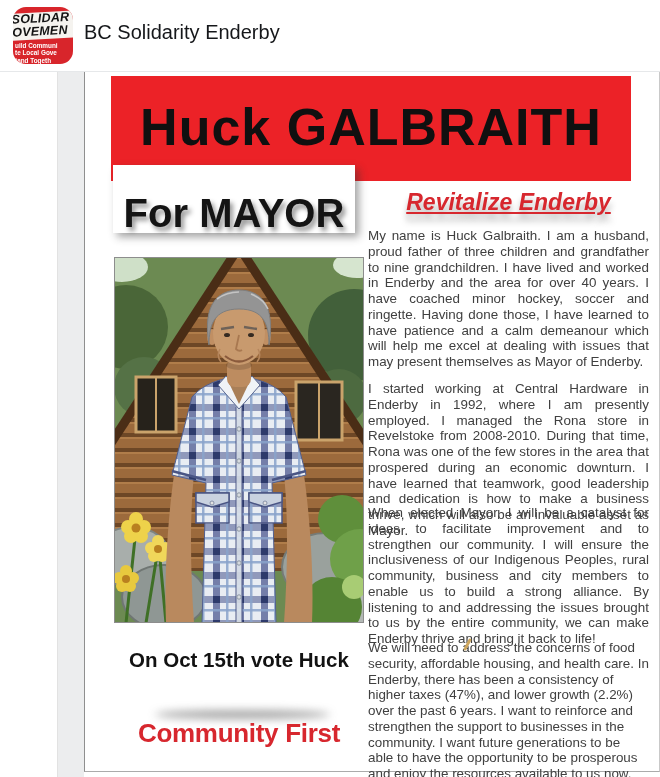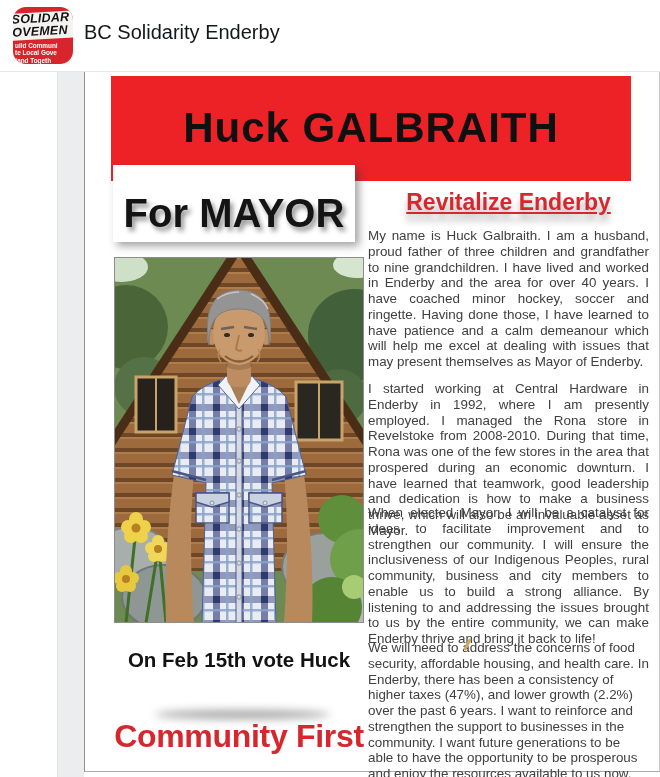--- a/index.html
+++ b/index.html
@@ -19,47 +19,47 @@
 
   
   .viewer{position:absolute;left:0;top:72px;width:660px;height:705px;background:#fff;}
   .prev-page{position:absolute;left:0;top:0;width:57px;height:705px;background:#fff;border-right:1px solid #e2e2e2;}
   .gutter{position:absolute;left:58px;top:0;width:26px;height:705px;background:#ecedee;}
   .page{position:absolute;left:84px;top:0;width:574px;height:699px;background:#fff;
         border-left:1px solid #8f8f8f;border-right:1px solid #c9c9c9;border-bottom:1px solid #ababab;}
 
   
   .banner{position:absolute;left:26px;top:4px;width:520px;height:105px;background:#ec2227;}
-  .banner-text{width:100%;text-align:center;line-height:103px;font-size:42px;font-weight:800;color:#101010;letter-spacing:1px;white-space:nowrap;}
-
-  .formayor-box{position:absolute;left:28px;top:93px;width:242px;height:77px;background:#fff;
+  .banner-text{width:100%;text-align:center;line-height:103px;font-size:52px;font-weight:800;color:#101010;letter-spacing:1px;white-space:nowrap;}
+
+  .formayor-box{position:absolute;left:28px;top:93px;width:242px;height:68px;background:#fff;
                 box-shadow:4px 4px 8px rgba(50,50,50,.45);}
   .formayor-text{width:100%;text-align:center;line-height:96px;font-size:40px;font-weight:800;color:#141414;
                  text-shadow:3px 4px 5px rgba(0,0,0,.42);white-space:nowrap;}
 
   .headline{position:absolute;left:283px;top:117px;width:281px;text-align:center;
-            font-size:23px;font-weight:bold;text-decoration:underline;
+            font-size:23px;font-weight:bold;font-style:italic;text-decoration:underline;
             color:#d7272e;text-shadow:0 7px 6px rgba(0,0,0,.30);white-space:nowrap;}
 
   .para{position:absolute;left:283px;width:281px;font-size:13.4px;line-height:15.75px;color:#404040;text-align:justify;margin:0;}
   .para.p1{top:156px;}
   .para.p2{top:309px;}
   .para.p3{top:433px;}
   .para.p4{top:568px;text-align:left;}
   .pen-mark{position:absolute;left:98px;top:-2px;width:3px;height:13px;background:#cfa75e;transform:rotate(28deg);border-radius:2px;}
 
   .photo{position:absolute;left:29px;top:185px;width:250px;height:366px;}
   .photo svg{display:block;width:250px;height:366px;}
 
   .vote-block{position:absolute;left:29px;top:572px;width:250px;text-align:center;
               font-size:20.5px;line-height:31px;font-weight:800;color:#121212;white-space:nowrap;}
   .vote-shadow{position:absolute;left:70px;top:638px;width:175px;height:9px;background:rgba(80,80,80,.5);
                border-radius:50%;filter:blur(4px);}
   .slogan{position:absolute;left:9px;top:646px;width:290px;text-align:center;
-          font-size:32px;font-weight:800;color:#d7272e;letter-spacing:-.3px;white-space:nowrap;}
+          font-size:26px;font-weight:800;color:#d7272e;letter-spacing:-.3px;white-space:nowrap;}
 </style>
 </head>
 <body>
 
 <div class="header">
   <div class="logo">
     <div class="logo-band">
       <div class="l1">SOLIDAR</div>
       <div class="l2">OVEMEN</div>
     </div>
@@ -211,20 +211,20 @@
         <ellipse cx="137" cy="78" rx="3" ry="2.1" fill="#352a21"></ellipse>
         <path d="M125,78 L122,92 Q125,95 128,93" stroke="#a87850" stroke-width="1.8" fill="none"></path>
         <path d="M111,99 Q125,110 139,99" stroke="#8a5a3c" stroke-width="2.2" fill="none"></path>
         <path d="M106,92 Q102,99 107,105 M144,92 Q148,99 143,105" stroke="#b5855c" stroke-width="1.5" fill="none"></path>
 
         <rect x="0.5" y="0.5" width="249" height="365" fill="none" stroke="#8d8d8d" stroke-width="1"></rect>
       </svg>
     </div>
 
     <div class="vote-block">
-      <div>On Feb 15th vote Huck</div>
+      <div>On Oct 15th vote Huck</div>
     </div>
     <div class="vote-shadow"></div>
 
     <div class="slogan">Community First</div>
 
   </div>
 </div>
 
 </body></html>

